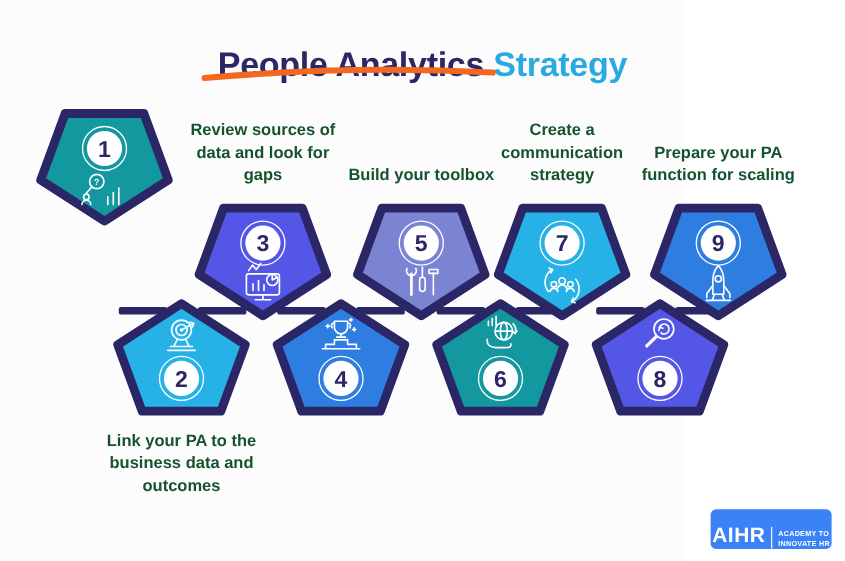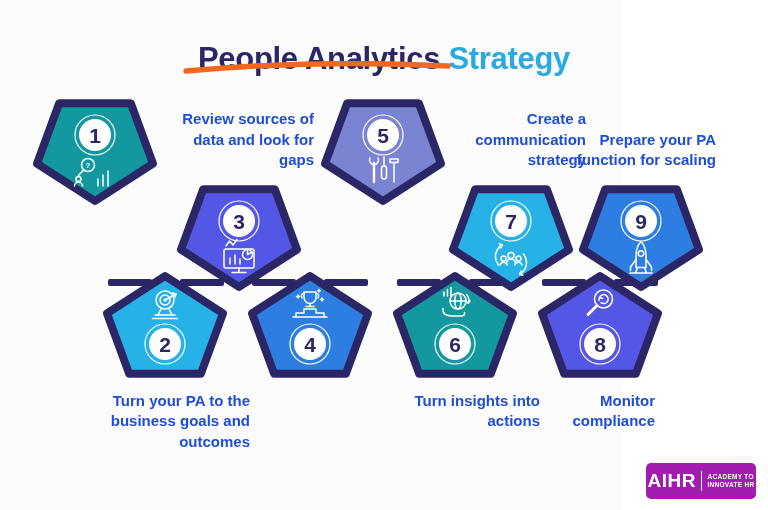--- a/index.html
+++ b/index.html
@@ -8,50 +8,50 @@
 
   
   #title{position:absolute;top:20px;left:0;width:768px;text-align:center;
          font-size:31px;font-weight:bold;letter-spacing:-0.3px;color:#2B2666;}
   #title .accent{color:#29ABE2;}
   #swoosh{position:absolute;left:180px;top:57px;width:274px;height:20px;}
 
   
   .step{position:absolute;z-index:2;}
   .step .pent{width:126px;height:108px;display:block;margin:0 auto;}
-  .step .label{color:#1d4ed8;font-weight:bold;font-size:15px;line-height:1.35;
-               text-align:right;}
+  .step .label{color:#14532d;font-weight:bold;font-size:15px;line-height:1.35;
+               text-align:center;}
   .step.top{width:150px;}
   .step.top .label{height:72px;display:flex;align-items:flex-end;justify-content:center;margin-bottom:14px;}
   .step.bottom{width:170px;}
   .step.bottom .label{margin-top:12px;}
   .s1{left:20px;top:98px;}  .s3{left:164px;top:98px;} .s5{left:308px;top:98px;}
-  .s7{left:436px;top:98px;} .s9{left:566px;top:98px;}
+  .s7{left:436px;top:98px;} .s9{left:578px;top:98px;}
   .s2{left:80px;top:271px;} .s4{left:225px;top:271px;}
   .s6{left:370px;top:271px;}.s8{left:515px;top:271px;}
   .s8 .label{max-width:110px;margin-left:auto;margin-right:auto;}
 
   .pent path.shape{stroke:#2B2666;stroke-width:8;stroke-linejoin:round;}
   .pent .ring{fill:none;stroke:#FFFFFF;stroke-width:1.2;}
   .pent .numdisc{fill:#FFFFFF;}
   .pent text.num{font-family:"Liberation Sans",sans-serif;font-size:21px;font-weight:bold;
                  fill:#2B2666;text-anchor:middle;}
   .pent g.ico{stroke:#FFFFFF;stroke-width:1.5;fill:none;stroke-linecap:round;stroke-linejoin:round;}
   .pent g.ico .solid{fill:#FFFFFF;stroke:none;}
   .pent g.ico text{font-size:8px;font-weight:bold;text-anchor:middle;stroke:none;fill:#FFFFFF;}
 
   
   .connector{position:absolute;top:279px;width:44px;height:7px;background:#2B2666;
              border-radius:2px;z-index:1;}
   .c1{left:108px;} .c2{left:180px;} .c3{left:252px;} .c4{left:324px;}
   .c5{left:397px;} .c6{left:469px;} .c7{left:542px;} .c8{left:614px;}
 
   
-  #logo{position:absolute;left:646px;top:463px;width:110px;height:36px;background:#a21caf;
-        border-radius:5px;display:flex;align-items:center;justify-content:center;z-index:3;}
+  #logo{position:absolute;left:646px;top:463px;width:110px;height:36px;background:#3b82f6;
+        border-radius:5px;display:flex;align-items:flex-end;justify-content:center;z-index:3;}
   #logo .brand{color:#FFFFFF;font-weight:bold;font-size:19px;letter-spacing:0.5px;}
   #logo .div{width:1.5px;height:20px;background:#FFFFFF;margin:0 5px;}
   #logo .tag{color:#FFFFFF;font-weight:bold;font-size:6.5px;line-height:1.3;letter-spacing:0.3px;}
 </style>
 </head>
 <body>
 
 <div id="canvas">
 
   <h1 id="title"><span>People Analytics</span> <span class="accent">Strategy</span></h1>
@@ -97,21 +97,21 @@
         <circle cx="63" cy="29" r="9"></circle>
         <circle cx="63" cy="29" r="5"></circle>
         <circle class="solid" cx="63" cy="29" r="1.6"></circle>
         <line x1="63" y1="29" x2="74" y2="23"></line>
         <polyline points="70.5,22 74,23 73,26.2"></polyline>
         <line x1="59" y1="38" x2="56" y2="44"></line>
         <line x1="67" y1="38" x2="70" y2="44"></line>
         <path d="M53,44 h20 M50.5,47.5 h25"></path>
       </g>
     </svg>
-    <div class="label">Turn your PA to the business goals and outcomes</div>
+    <div class="label">Link your PA to the business data and outcomes</div>
   </div>
 
   <div class="step top s3">
     <div class="label">Review sources of data and look for gaps</div>
     <svg class="pent" viewBox="0 0 126 108">
       <path class="shape" d="M27.2,5.2 L98.8,5.2 L121,65.6 L63,103 L5,65.6 Z" fill="#5457E6"></path>
       <circle class="ring" cx="63" cy="37" r="20"></circle>
       <circle class="numdisc" cx="63" cy="37" r="16"></circle>
       <text class="num" x="63" y="44.5">3</text>
       <g class="ico">
@@ -139,20 +139,21 @@
         <path d="M57,22.5 q-4,0.5 -2,4.5 M69,22.5 q4,0.5 2,4.5"></path>
         <path d="M63,32.5 v3 M59,35.5 h8"></path>
         <path d="M49,46 V42 H57 V38 H69 V42 H77 V46"></path>
         <line x1="46" y1="46" x2="80" y2="46"></line>
         <path d="M51,24 v3 M49.5,25.5 h3 M75,27 v3 M73.5,28.5 h3 M72,18.5 v2.5 M70.75,19.75 h2.5"></path>
       </g>
     </svg>
   </div>
 
   <div class="step top s5">
+    <div class="label">Build your toolbox</div>
     <svg class="pent" viewBox="0 0 126 108">
       <path class="shape" d="M27.2,5.2 L98.8,5.2 L121,65.6 L63,103 L5,65.6 Z" fill="#7B83D3"></path>
       <circle class="ring" cx="63" cy="37" r="20"></circle>
       <circle class="numdisc" cx="63" cy="37" r="16"></circle>
       <text class="num" x="63" y="44.5">5</text>
       <g class="ico">
         <path d="M50,60 A4.5,4.5 0 1 0 58,60"></path>
         <line x1="54" y1="65" x2="54" y2="84" stroke-width="2.4"></line>
         <line x1="64" y1="59" x2="64" y2="68"></line>
         <rect x="61.5" y="68" width="5" height="13" rx="2.4"></rect>
@@ -171,21 +172,20 @@
       <g class="ico">
         <path d="M52,25 v-4 M55.5,25 v-6.5 M59,25 v-8.5"></path>
         <circle cx="66" cy="30" r="8"></circle>
         <ellipse cx="66" cy="30" rx="3.2" ry="8"></ellipse>
         <line x1="58" y1="30" x2="74" y2="30"></line>
         <path d="M74.5,23.5 q3.5,3.5 1.8,8.5"></path>
         <polyline points="74.2,30.5 76.3,32.3 78,29.8"></polyline>
         <path d="M51,37.5 q-1,7 8,7.5 h10 q4,0 3.5,-3.5"></path>
       </g>
     </svg>
-    <div class="label">Turn insights into actions</div>
   </div>
 
   <div class="step top s7">
     <div class="label">Create a communication strategy</div>
     <svg class="pent" viewBox="0 0 126 108">
       <path class="shape" d="M27.2,5.2 L98.8,5.2 L121,65.6 L63,103 L5,65.6 Z" fill="#27B2E7"></path>
       <circle class="ring" cx="63" cy="37" r="20"></circle>
       <circle class="numdisc" cx="63" cy="37" r="16"></circle>
       <text class="num" x="63" y="44.5">7</text>
       <g class="ico">
@@ -209,21 +209,20 @@
       <circle class="ring" cx="63" cy="73" r="20"></circle>
       <circle class="numdisc" cx="63" cy="73" r="16"></circle>
       <text class="num" x="63" y="80.5">8</text>
       <g class="ico">
         <circle cx="66.5" cy="28" r="9"></circle>
         <line x1="59.8" y1="34.8" x2="51" y2="43.5" stroke-width="3"></line>
         <path d="M62.5,26.5 a4.5,4.5 0 1 1 1.5,5.2"></path>
         <polyline points="62,29.5 62.5,26.3 65.6,27.4"></polyline>
       </g>
     </svg>
-    <div class="label">Monitor compliance</div>
   </div>
 
   <div class="step top s9">
     <div class="label">Prepare your PA function for scaling</div>
     <svg class="pent" viewBox="0 0 126 108">
       <path class="shape" d="M27.2,5.2 L98.8,5.2 L121,65.6 L63,103 L5,65.6 Z" fill="#2E7EE2"></path>
       <circle class="ring" cx="63" cy="37" r="20"></circle>
       <circle class="numdisc" cx="63" cy="37" r="16"></circle>
       <text class="num" x="63" y="44.5">9</text>
       <g class="ico">

